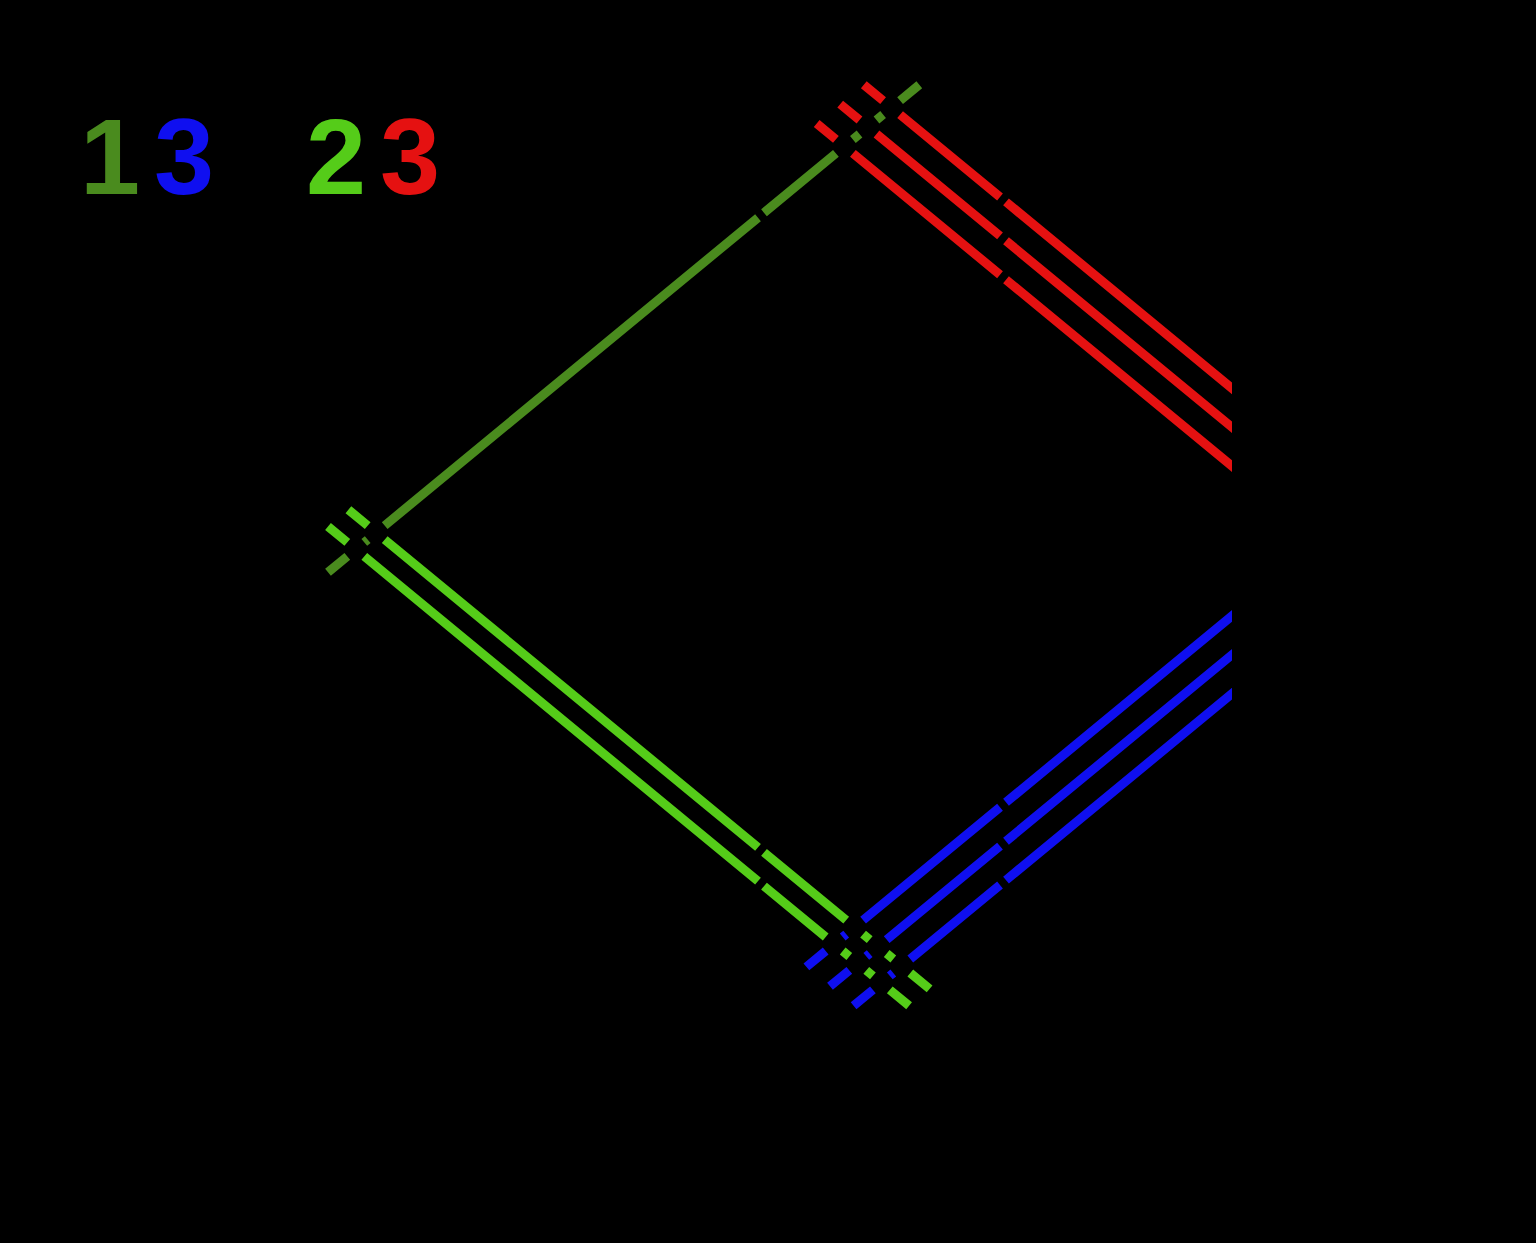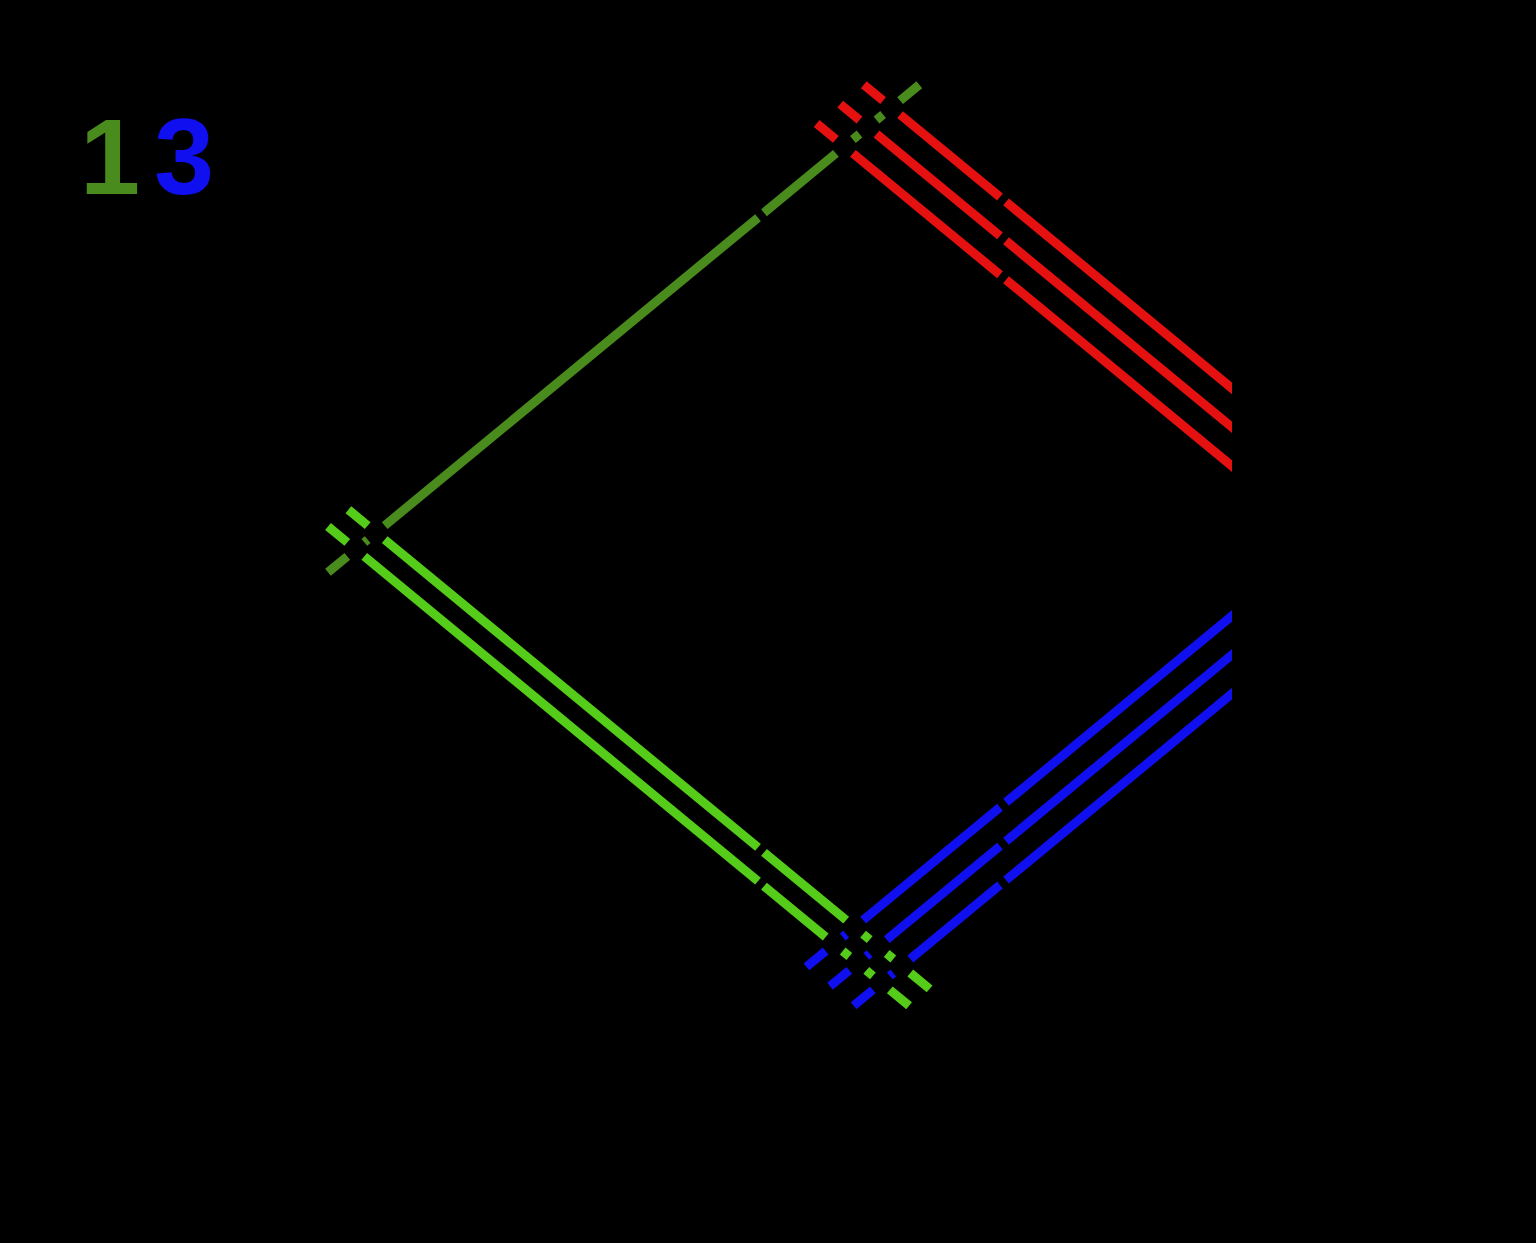--- a/index.html
+++ b/index.html
@@ -42,14 +42,15 @@
       <path d="M816.7 123.5L835.9 139.4 M852.9 153.4L1000.0 274.7 M1006.0 279.7L1314.4 534.0 M1331.3 548.0L1337.9 553.4 M1354.9 567.4L1361.5 572.9 M1378.5 586.9L1397.8 602.8" stroke="#e51111" stroke-width="9" stroke-linecap="butt" fill="none"></path>
       <path d="M348.4 509.7L367.7 525.6 M384.7 539.6L758.0 847.4 M764.0 852.4L846.2 920.1 M863.1 934.1L869.7 939.6 M886.7 953.6L893.3 959.0 M910.3 973.0L929.6 988.9" stroke="#55cc19" stroke-width="9" stroke-linecap="butt" fill="none"></path>
       <path d="M328.0 526.5L347.3 542.4 M364.3 556.4L758.0 881.1 M764.0 886.1L825.7 937.0 M842.7 951.0L849.3 956.4 M866.3 970.4L872.9 975.9 M889.8 989.9L909.1 1005.8" stroke="#55cc19" stroke-width="9" stroke-linecap="butt" fill="none"></path>
       <path d="M806.4 966.9L825.7 951.0 M842.7 937.0L846.2 934.1 M863.1 920.1L1000.0 807.3 M1006.0 802.3L1314.4 548.0 M1331.3 534.0L1337.9 528.6 M1354.9 514.6L1361.5 509.1 M1378.5 495.1L1397.8 479.2" stroke="#0f0ff0" stroke-width="9" stroke-linecap="butt" fill="none"></path>
       <path d="M830.0 986.3L849.3 970.4 M866.3 956.4L869.7 953.6 M886.7 939.6L1000.0 846.1 M1006.0 841.2L1337.9 567.4 M1354.9 553.4L1361.5 548.0 M1378.5 534.0L1385.1 528.6 M1402.1 514.6L1421.3 498.7" stroke="#0f0ff0" stroke-width="9" stroke-linecap="butt" fill="none"></path>
       <path d="M853.6 1005.8L872.9 989.9 M889.8 975.9L893.3 973.0 M910.3 959.0L1000.0 885.0 M1006.0 880.1L1361.5 586.9 M1378.5 572.9L1385.1 567.4 M1402.1 553.4L1408.7 548.0 M1425.6 534.0L1444.9 518.1" stroke="#0f0ff0" stroke-width="9" stroke-linecap="butt" fill="none"></path>
     </svg>
 
   <div class="label-group g1"><span style="color: rgb(74, 139, 30);">1</span><span style="color: rgb(15, 15, 240);">3</span></div>
 
+  <div class="label-group g2"><span style="color: rgb(85, 204, 25);">2</span><span style="color: rgb(229, 17, 17);">3</span></div>
 
 </div>
 
 </body></html>

